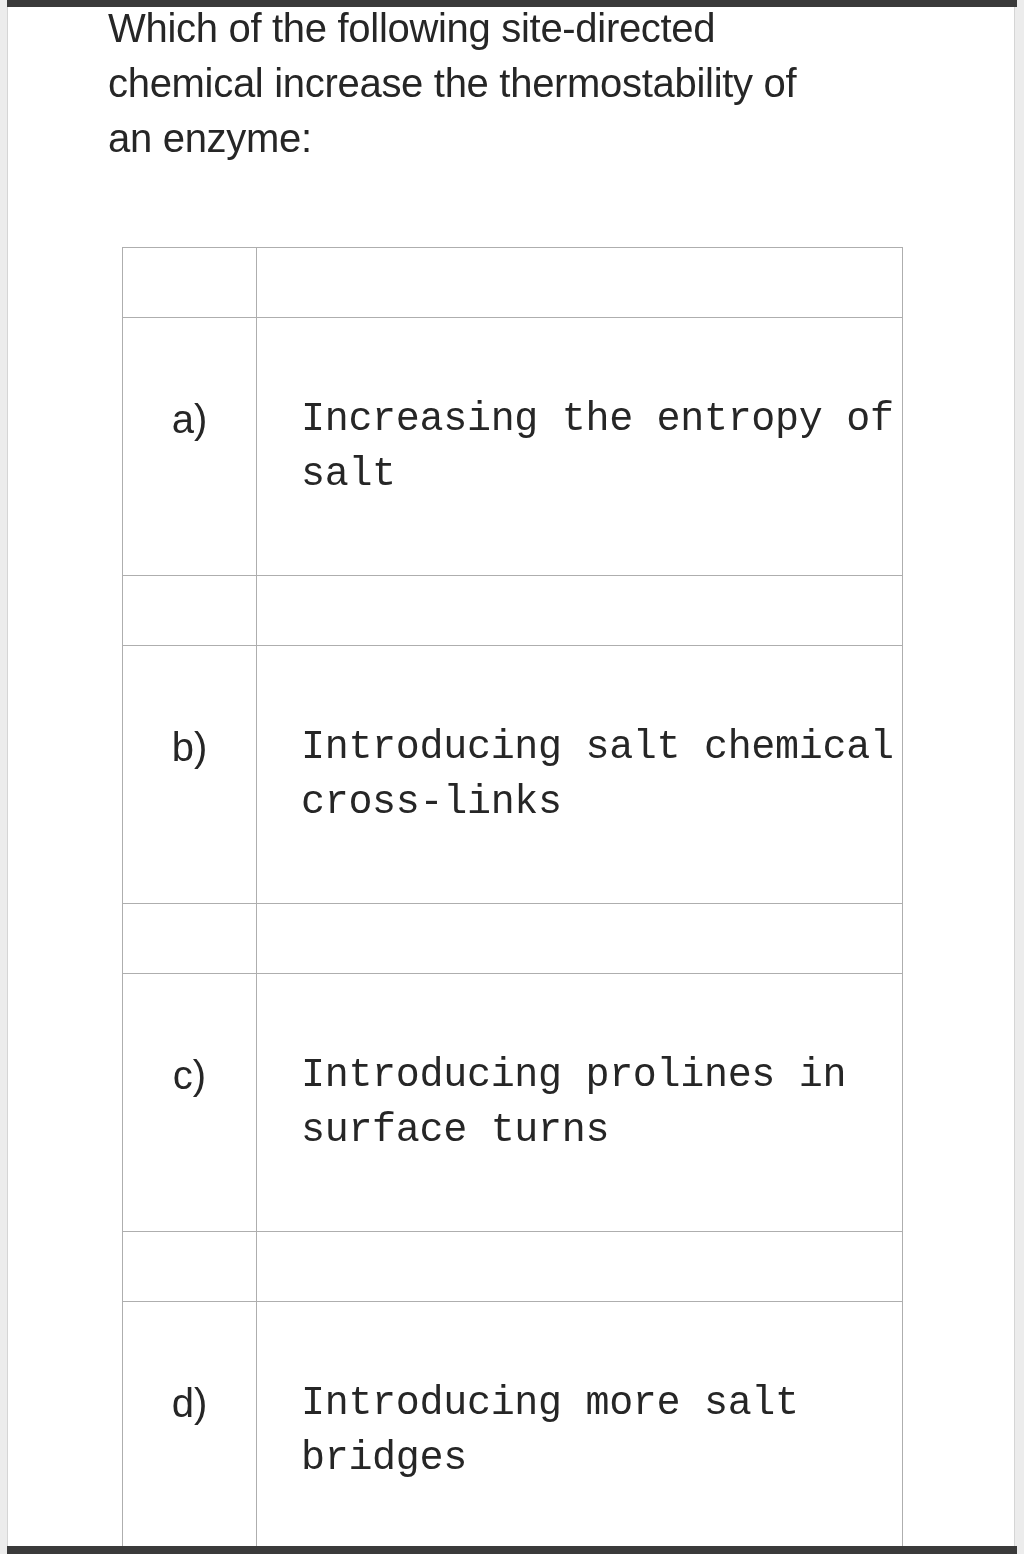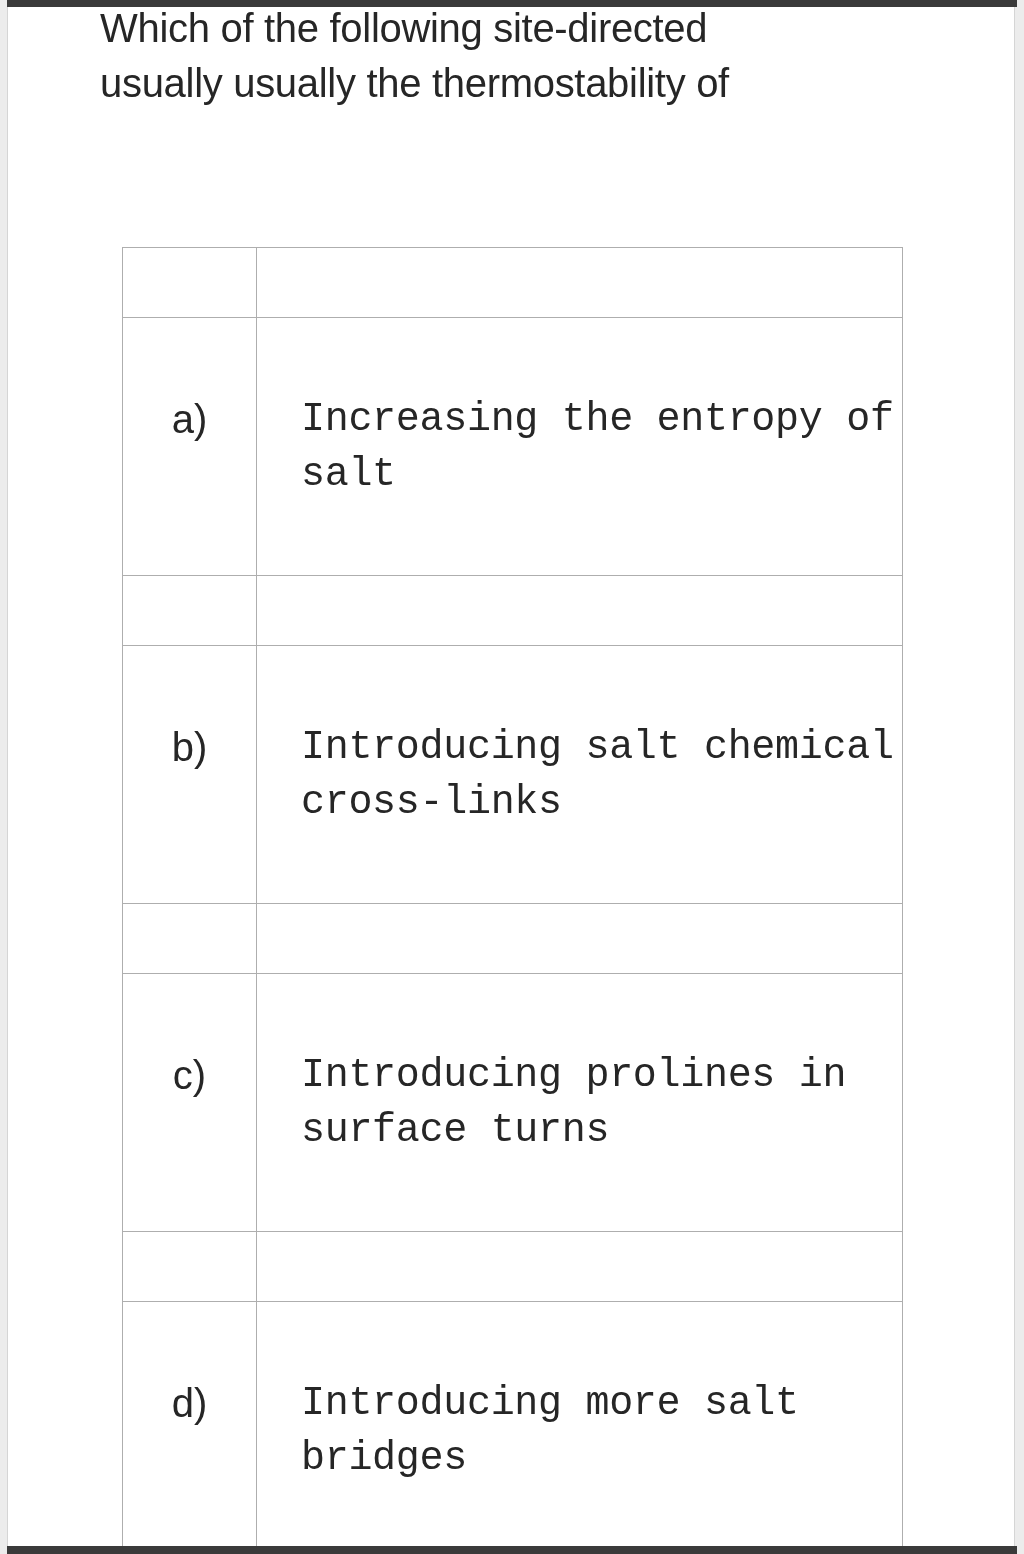--- a/index.html
+++ b/index.html
@@ -31,21 +31,21 @@
     left: 7px;
     width: 1010px;
     background: #3a3a3a;
     z-index: 5;
   }
   .edge-strip.top { top: 0; height: 7px; }
   .edge-strip.bottom { bottom: 0; height: 8px; }
 
   .question-block {
     position: absolute;
-    left: 100px;
+    left: 108px;
     top: 1px;
     z-index: 1;
   }
   .q-line {
     font-size: 40px;
     line-height: 55px;
     white-space: nowrap;
     letter-spacing: -0.3px;
   }
 
@@ -89,21 +89,22 @@
   }
 </style>
 </head>
 <body>
 
 <div class="page-card"></div>
 <div class="edge-strip top"></div>
 
 <div class="question-block">
   <div class="q-line">Which of the following site-directed</div>
-  <div class="q-line">usually usually the thermostability of</div>
+  <div class="q-line">chemical increase the thermostability of</div>
+  <div class="q-line">an enzyme:</div>
 </div>
 
 <table class="options-table">
   <colgroup>
       <col class="col-letter">
       <col>
     </colgroup>
 
   <tbody>
       <tr class="spacer-row">

